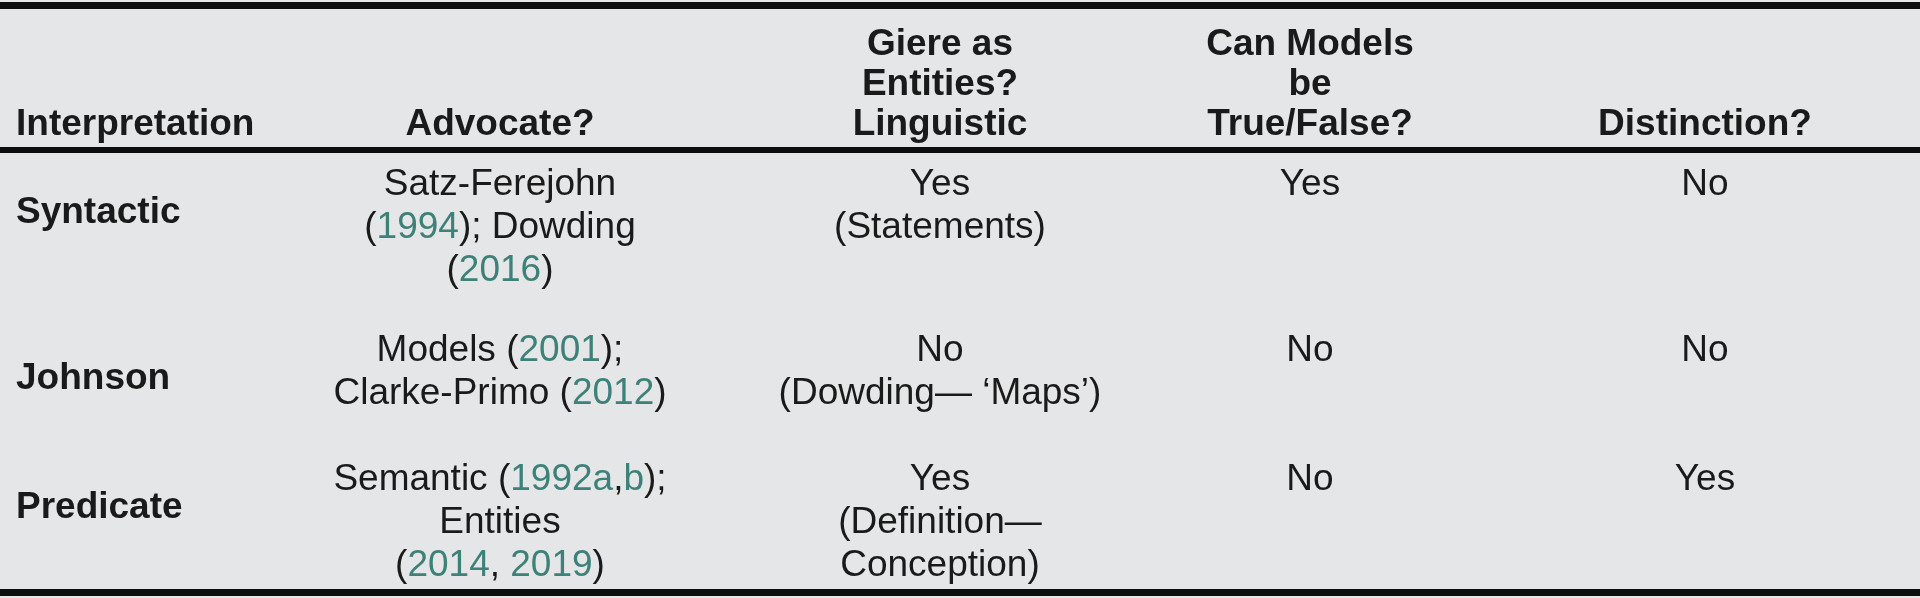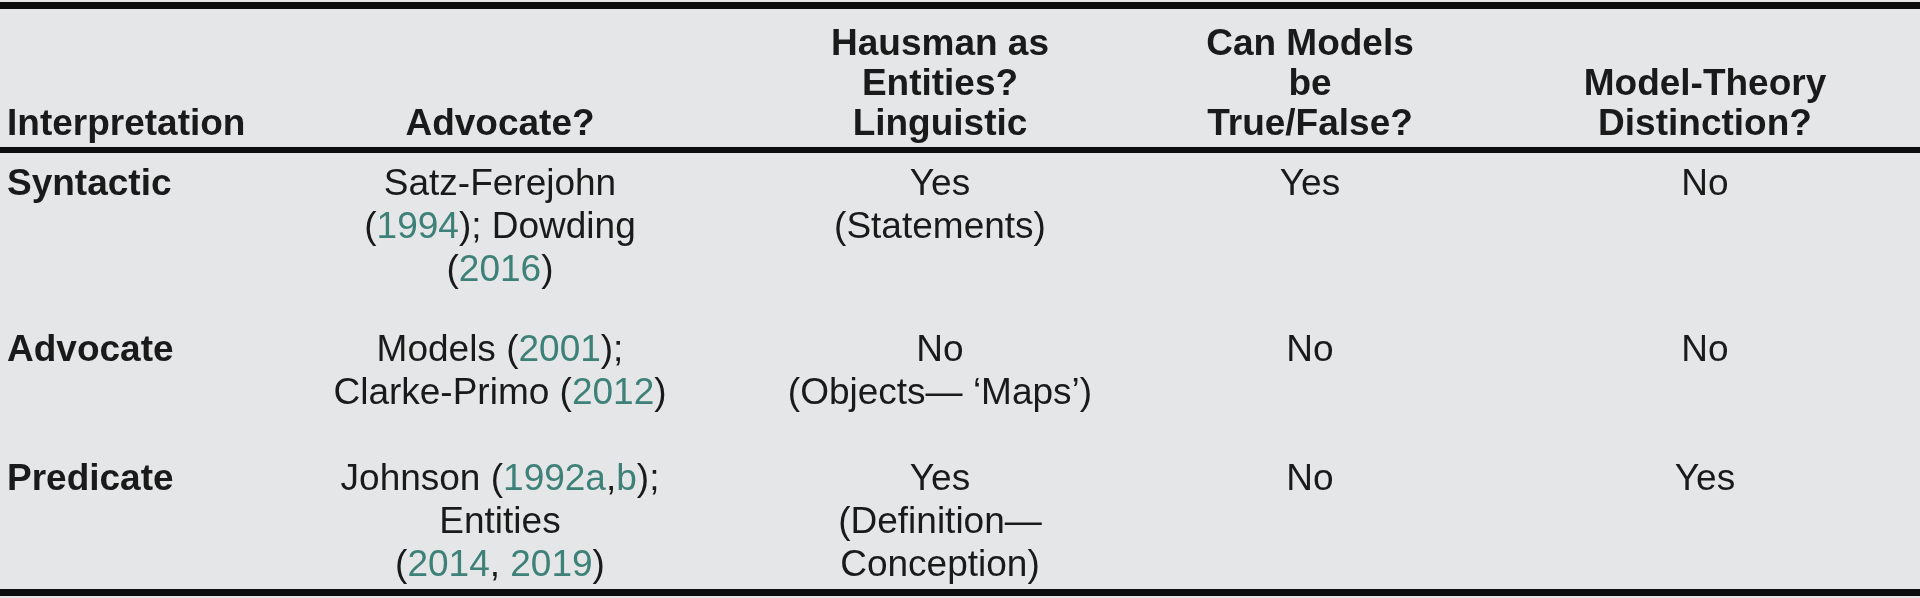--- a/index.html
+++ b/index.html
@@ -45,21 +45,22 @@
     grid-template-rows: 174px 129px 133px;
     font-size: 37px;
     line-height: 43px;
   }
   .body-grid .cell { align-self: start; }
   .body-grid .row1 { padding-top: 8px; }
 
   .cell { text-align: center; }
   .cell.c-left {
     text-align: left;
-    padding-left: 7px;
+    padding-left: 16px;
+    margin-top: 28px;
   }
   .cell.c-bold { font-weight: bold; }
 
   .cite-link { color: #3e8179; cursor: pointer; }
   .line { white-space: nowrap; }
 </style>
 </head>
 <body>
 
 <div class="canvas">
@@ -67,31 +68,30 @@
   <div class="rule rule-top"></div>
 
   <div class="grid header-grid">
     <div class="cell c-left">
         <div class="line">Interpretation</div>
       </div>
     <div class="cell">
         <div class="line">Advocate?</div>
       </div>
     <div class="cell">
-        <div class="line">Hausman as</div>
+        <div class="line">Giere as</div>
         <div class="line">Entities?</div>
         <div class="line">Linguistic</div>
       </div>
     <div class="cell">
         <div class="line">Can Models</div>
         <div class="line">be</div>
         <div class="line">True/False?</div>
       </div>
     <div class="cell">
-        <div class="line">Model-Theory</div>
         <div class="line">Distinction?</div>
       </div>
   </div>
 
   <div class="rule rule-mid"></div>
 
   <div class="grid body-grid">
 
     <div class="cell c-left c-bold row1">Syntactic</div>
     <div class="cell row1">
@@ -99,35 +99,35 @@
         <div class="line"><span>(</span><span class="cite-link">1994</span><span>); Dowding</span></div>
         <div class="line"><span>(</span><span class="cite-link">2016</span><span>)</span></div>
       </div>
     <div class="cell row1">
         <div class="line">Yes</div>
         <div class="line">(Statements)</div>
       </div>
     <div class="cell row1">Yes</div>
     <div class="cell row1">No</div>
 
-    <div class="cell c-left c-bold">Advocate</div>
+    <div class="cell c-left c-bold">Johnson</div>
     <div class="cell">
         <div class="line"><span>Models (</span><span class="cite-link">2001</span><span>);</span></div>
         <div class="line"><span>Clarke-Primo (</span><span class="cite-link">2012</span><span>)</span></div>
       </div>
     <div class="cell">
         <div class="line">No</div>
-        <div class="line">(Objects— ‘Maps’)</div>
+        <div class="line">(Dowding— ‘Maps’)</div>
       </div>
     <div class="cell">No</div>
     <div class="cell">No</div>
 
     <div class="cell c-left c-bold">Predicate</div>
     <div class="cell">
-        <div class="line"><span>Johnson (</span><span class="cite-link">1992a</span><span>,</span><span class="cite-link">b</span><span>);</span></div>
+        <div class="line"><span>Semantic (</span><span class="cite-link">1992a</span><span>,</span><span class="cite-link">b</span><span>);</span></div>
         <div class="line"><span>Entities</span></div>
         <div class="line"><span>(</span><span class="cite-link">2014</span><span>, </span><span class="cite-link">2019</span><span>)</span></div>
       </div>
     <div class="cell">
         <div class="line">Yes</div>
         <div class="line">(Definition—</div>
         <div class="line">Conception)</div>
       </div>
     <div class="cell">No</div>
     <div class="cell">Yes</div>

